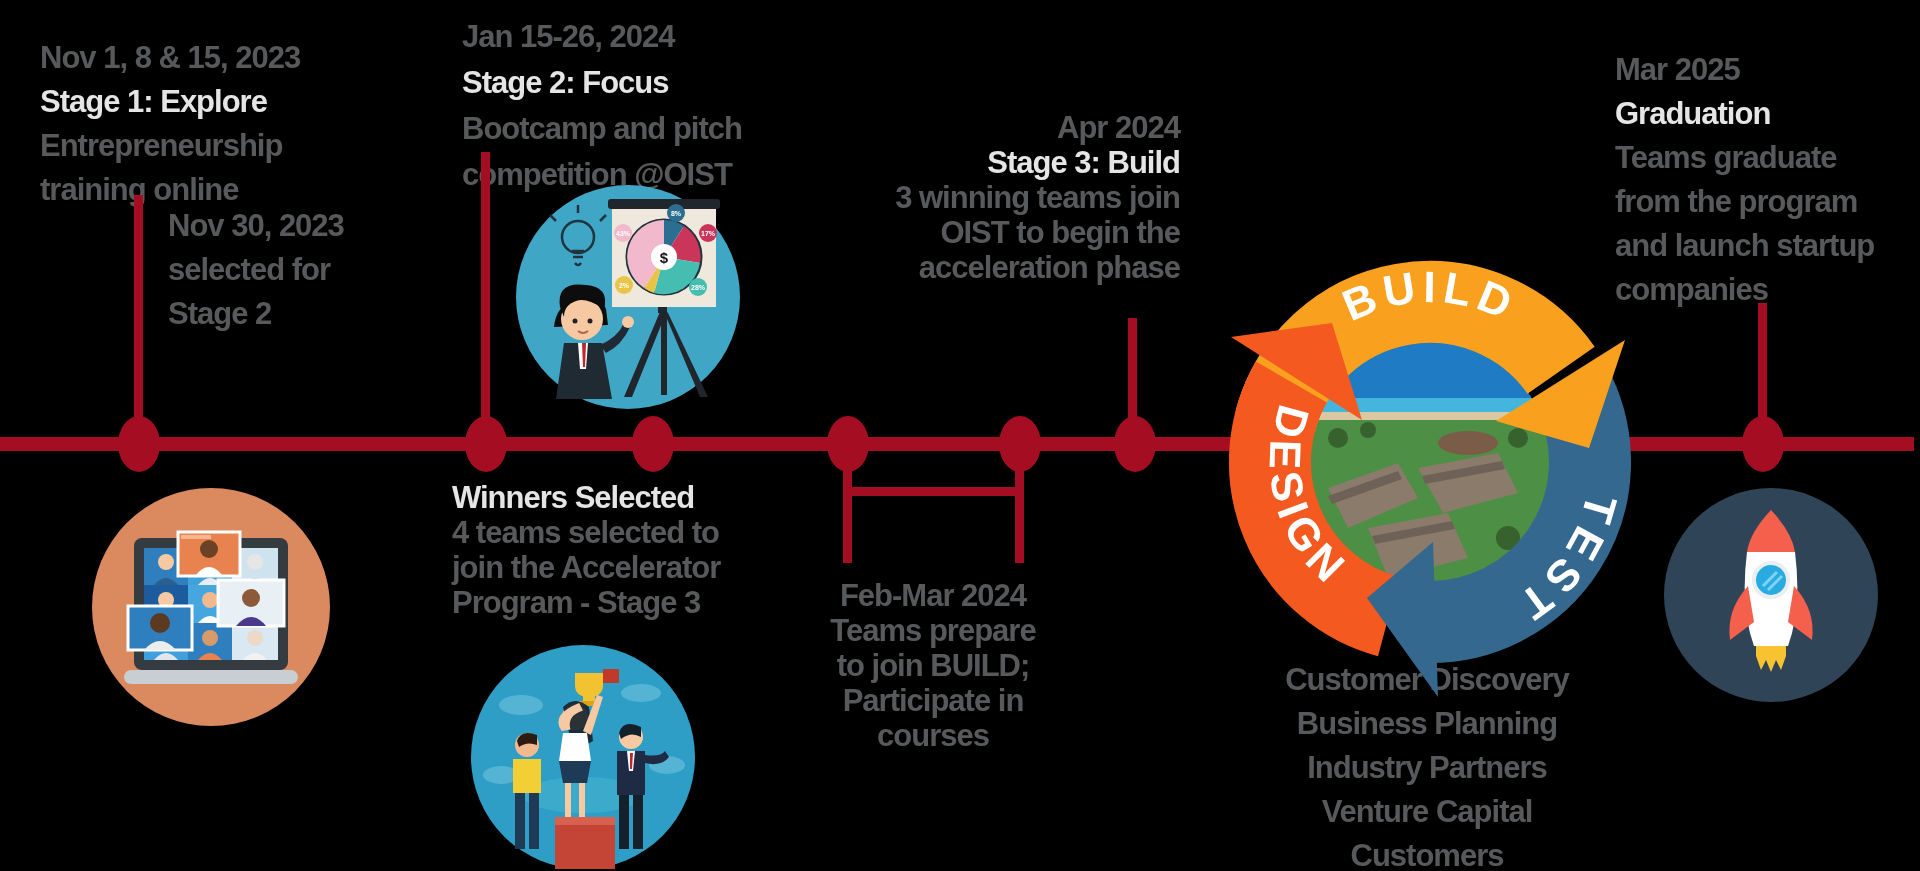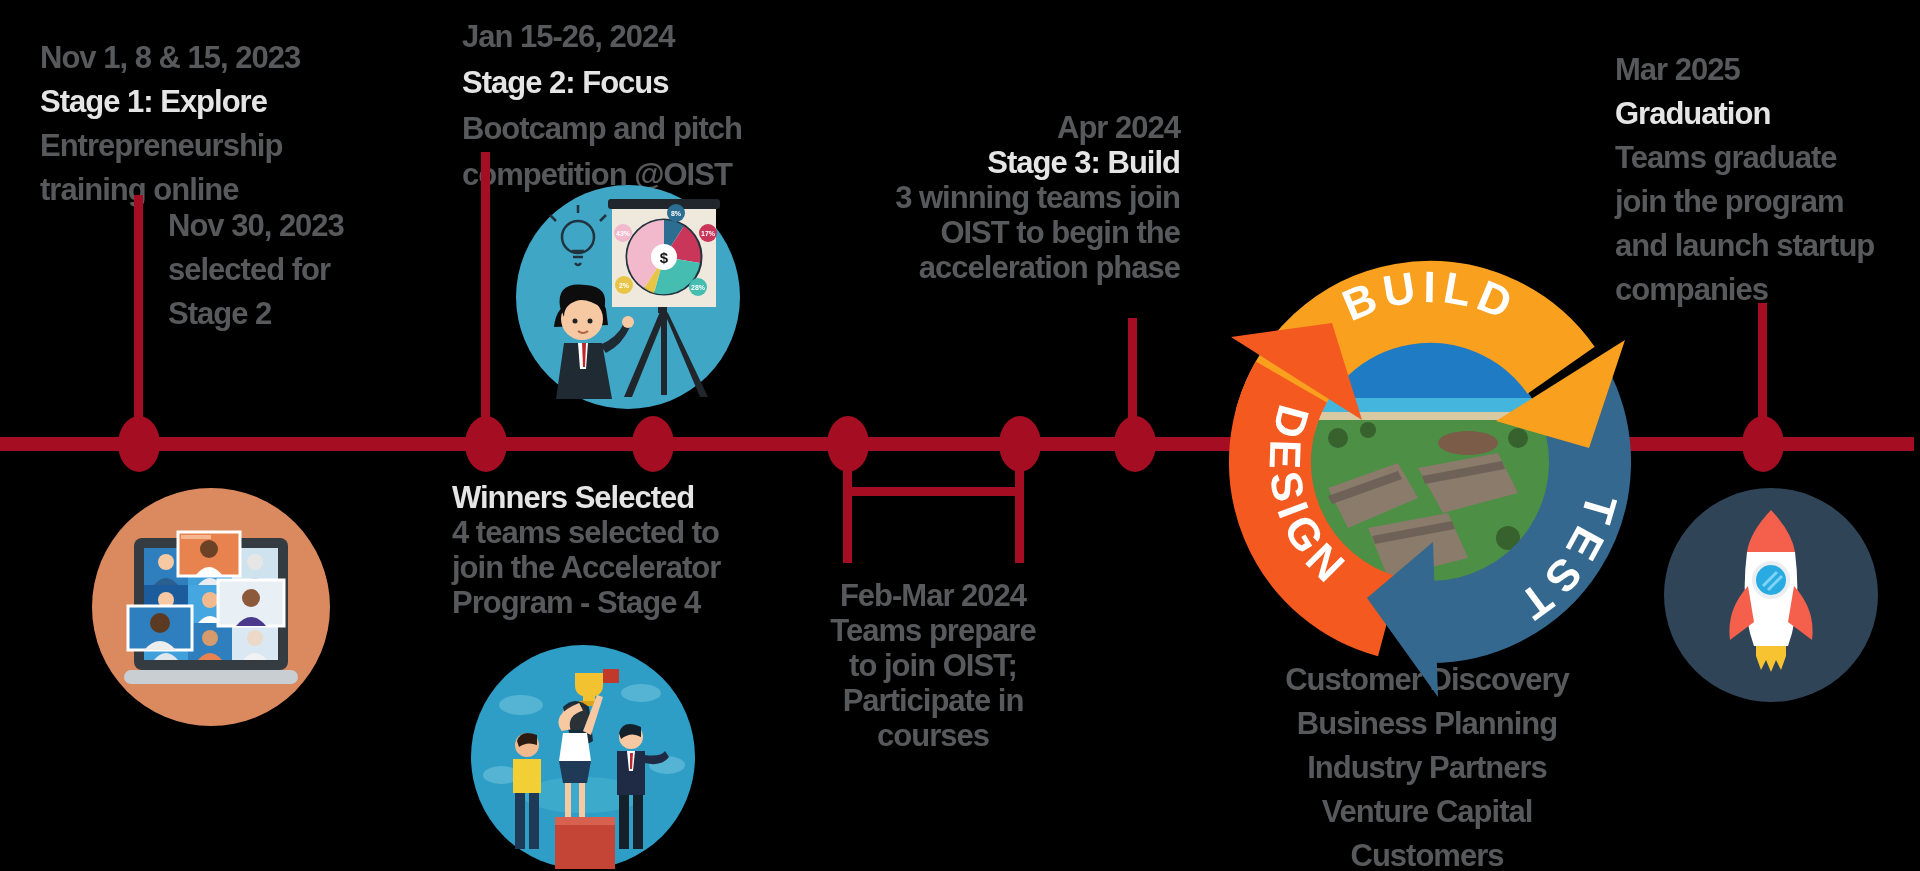--- a/index.html
+++ b/index.html
@@ -61,44 +61,44 @@
     <div class="ln">Jan 15-26, 2024</div>
     <div class="ln red">Stage 2: Focus</div>
     <div class="ln">Bootcamp and pitch</div>
     <div class="ln">competition @OIST</div>
   </div>
 
   <div class="txt lh35" style="left:452px;top:480px">
     <div class="ln red">Winners Selected</div>
     <div class="ln">4 teams selected to</div>
     <div class="ln">join the Accelerator</div>
-    <div class="ln">Program - Stage 4</div>
+    <div class="ln">Program - Stage 3</div>
   </div>
 
   <div class="txt lh35 ctr" style="left:783px;top:578px;width:300px">
     <div class="ln">Feb-Mar 2024</div>
     <div class="ln">Teams prepare</div>
-    <div class="ln">to join OIST;</div>
+    <div class="ln">to join BUILD;</div>
     <div class="ln">Participate in</div>
     <div class="ln">courses</div>
   </div>
 
   <div class="txt lh35 rgt" style="left:860px;top:110px;width:320px">
     <div class="ln">Apr 2024</div>
     <div class="ln red">Stage 3: Build</div>
     <div class="ln">3 winning teams join</div>
     <div class="ln">OIST to begin the</div>
     <div class="ln">acceleration phase</div>
   </div>
 
   <div class="txt lh44" style="left:1615px;top:48px">
     <div class="ln">Mar 2025</div>
     <div class="ln red">Graduation</div>
     <div class="ln">Teams graduate</div>
-    <div class="ln">join the program</div>
+    <div class="ln">from the program</div>
     <div class="ln">and launch startup</div>
     <div class="ln">companies</div>
   </div>
 
   <div class="txt lh44 ctr" style="left:1277px;top:658px;width:300px">
     <div class="ln">Customer Discovery</div>
     <div class="ln">Business Planning</div>
     <div class="ln">Industry Partners</div>
     <div class="ln">Venture Capital</div>
     <div class="ln">Customers</div>

